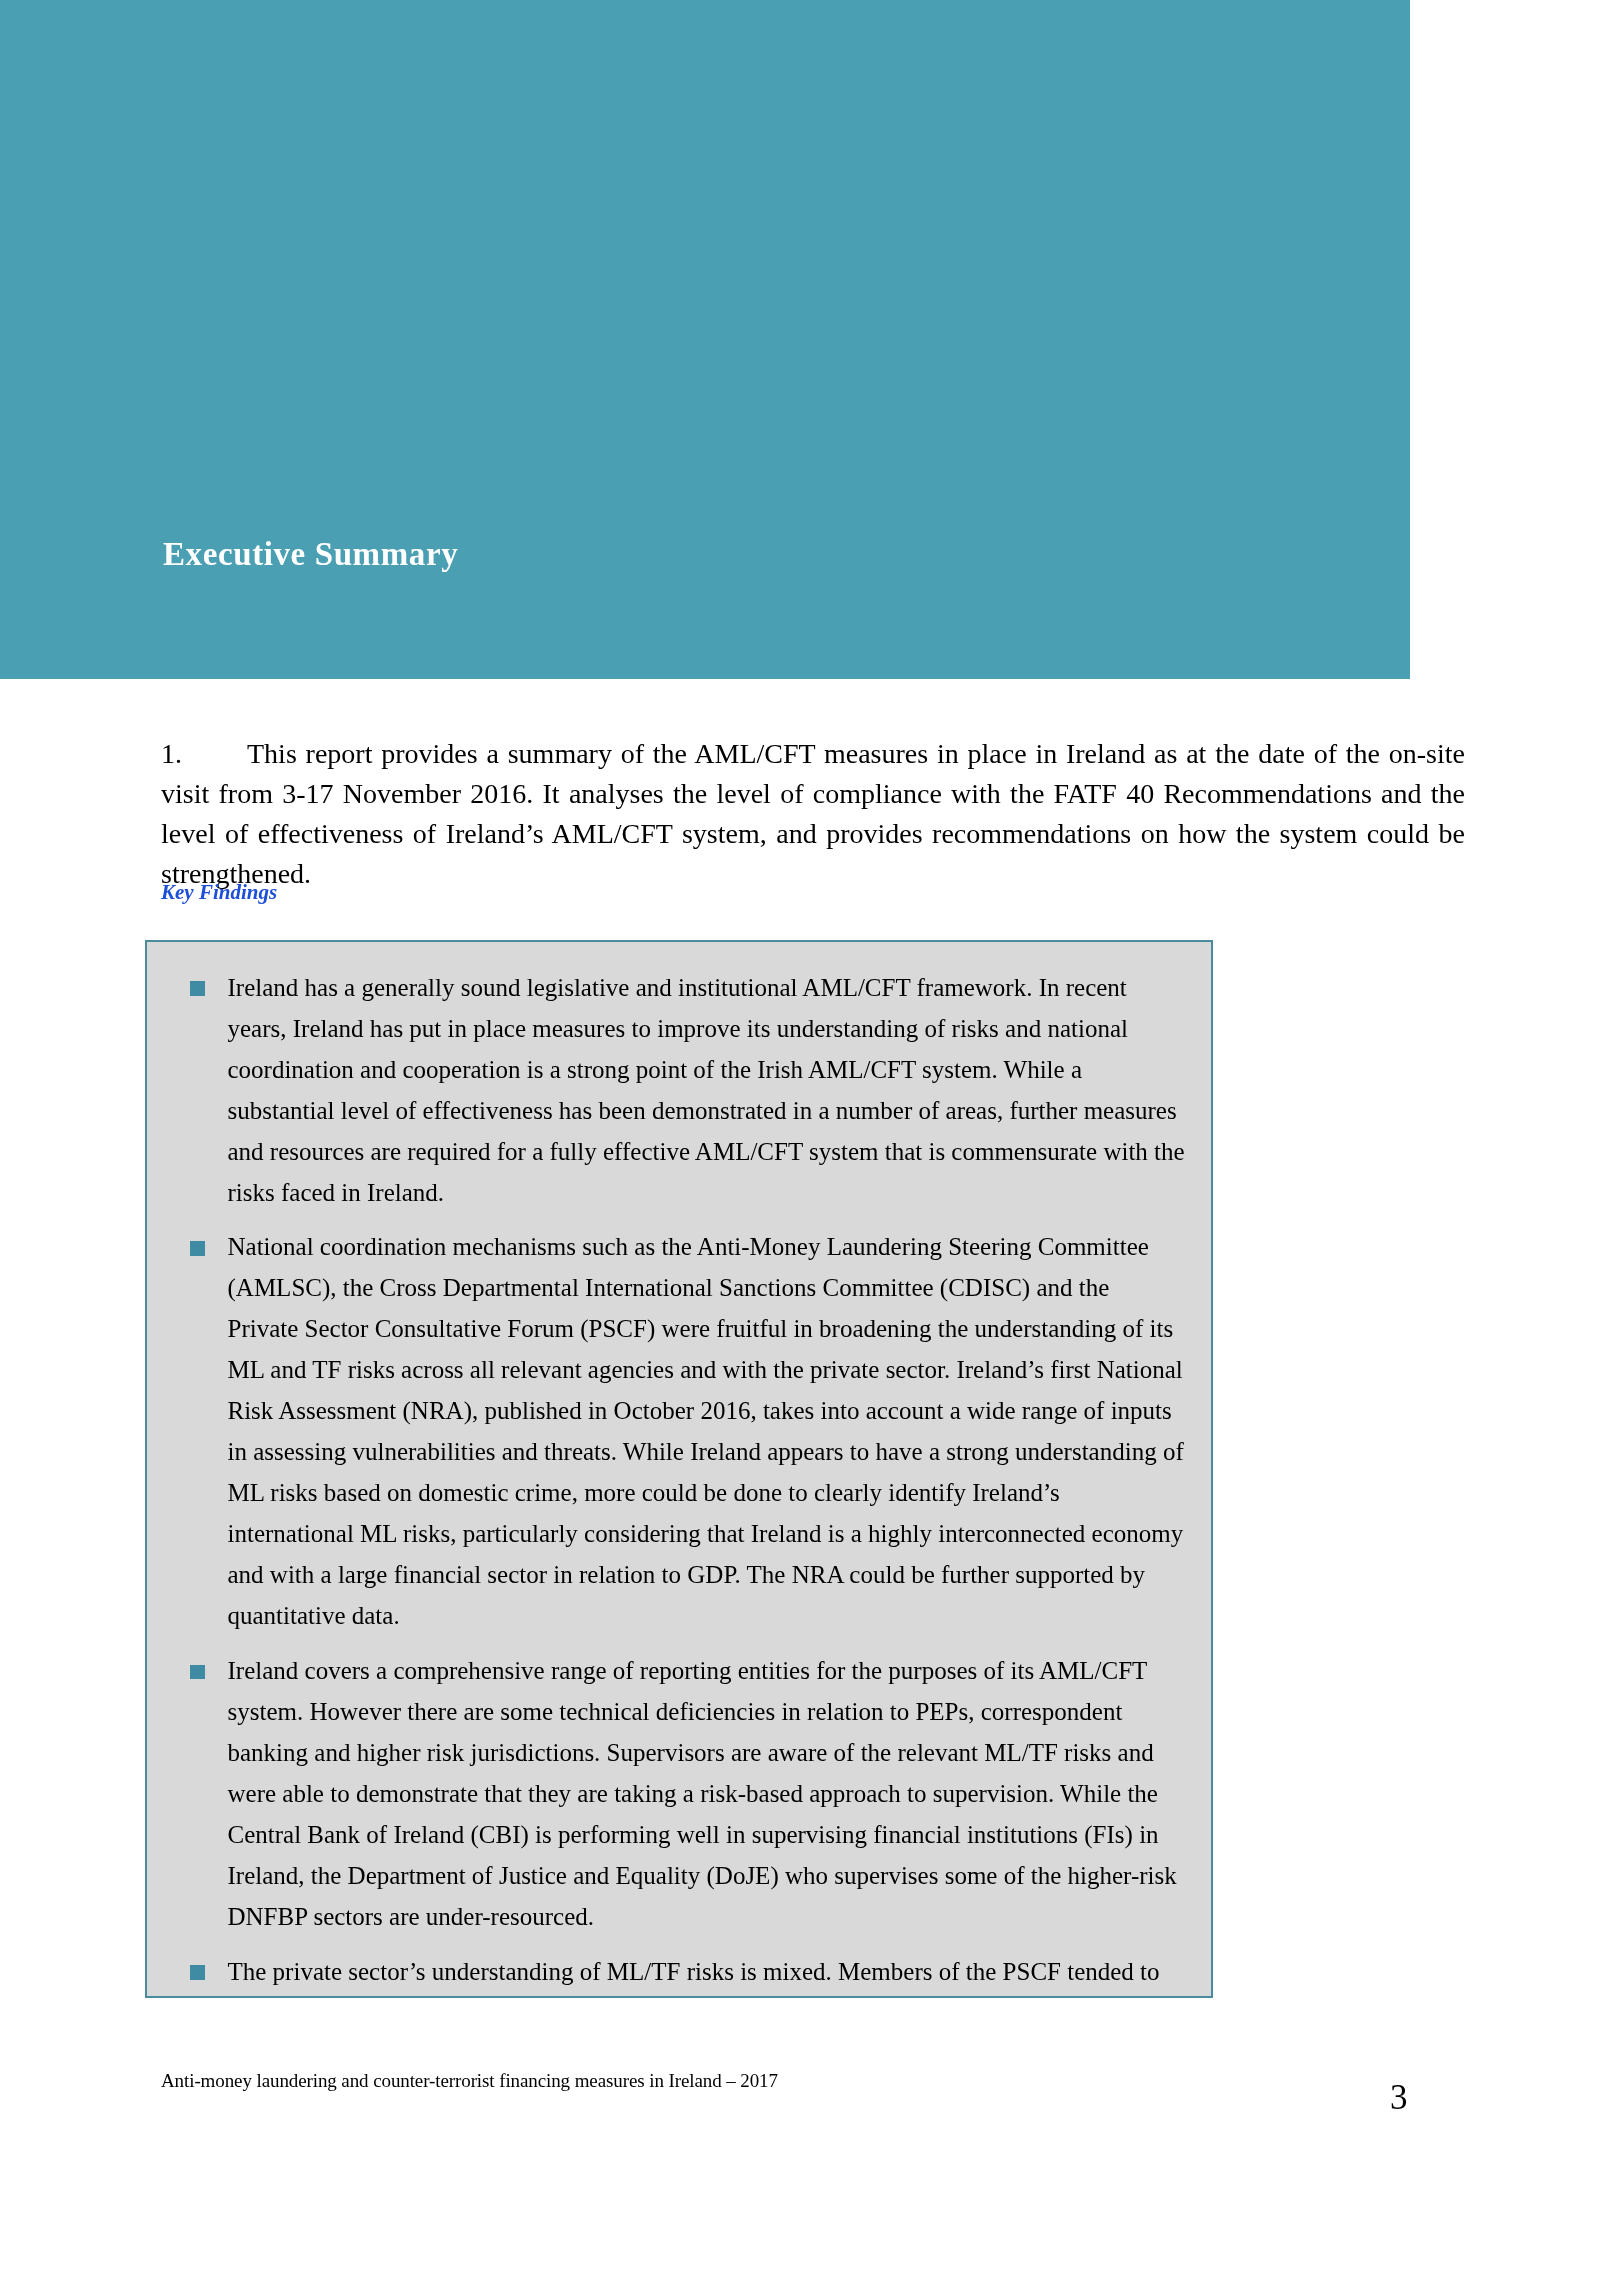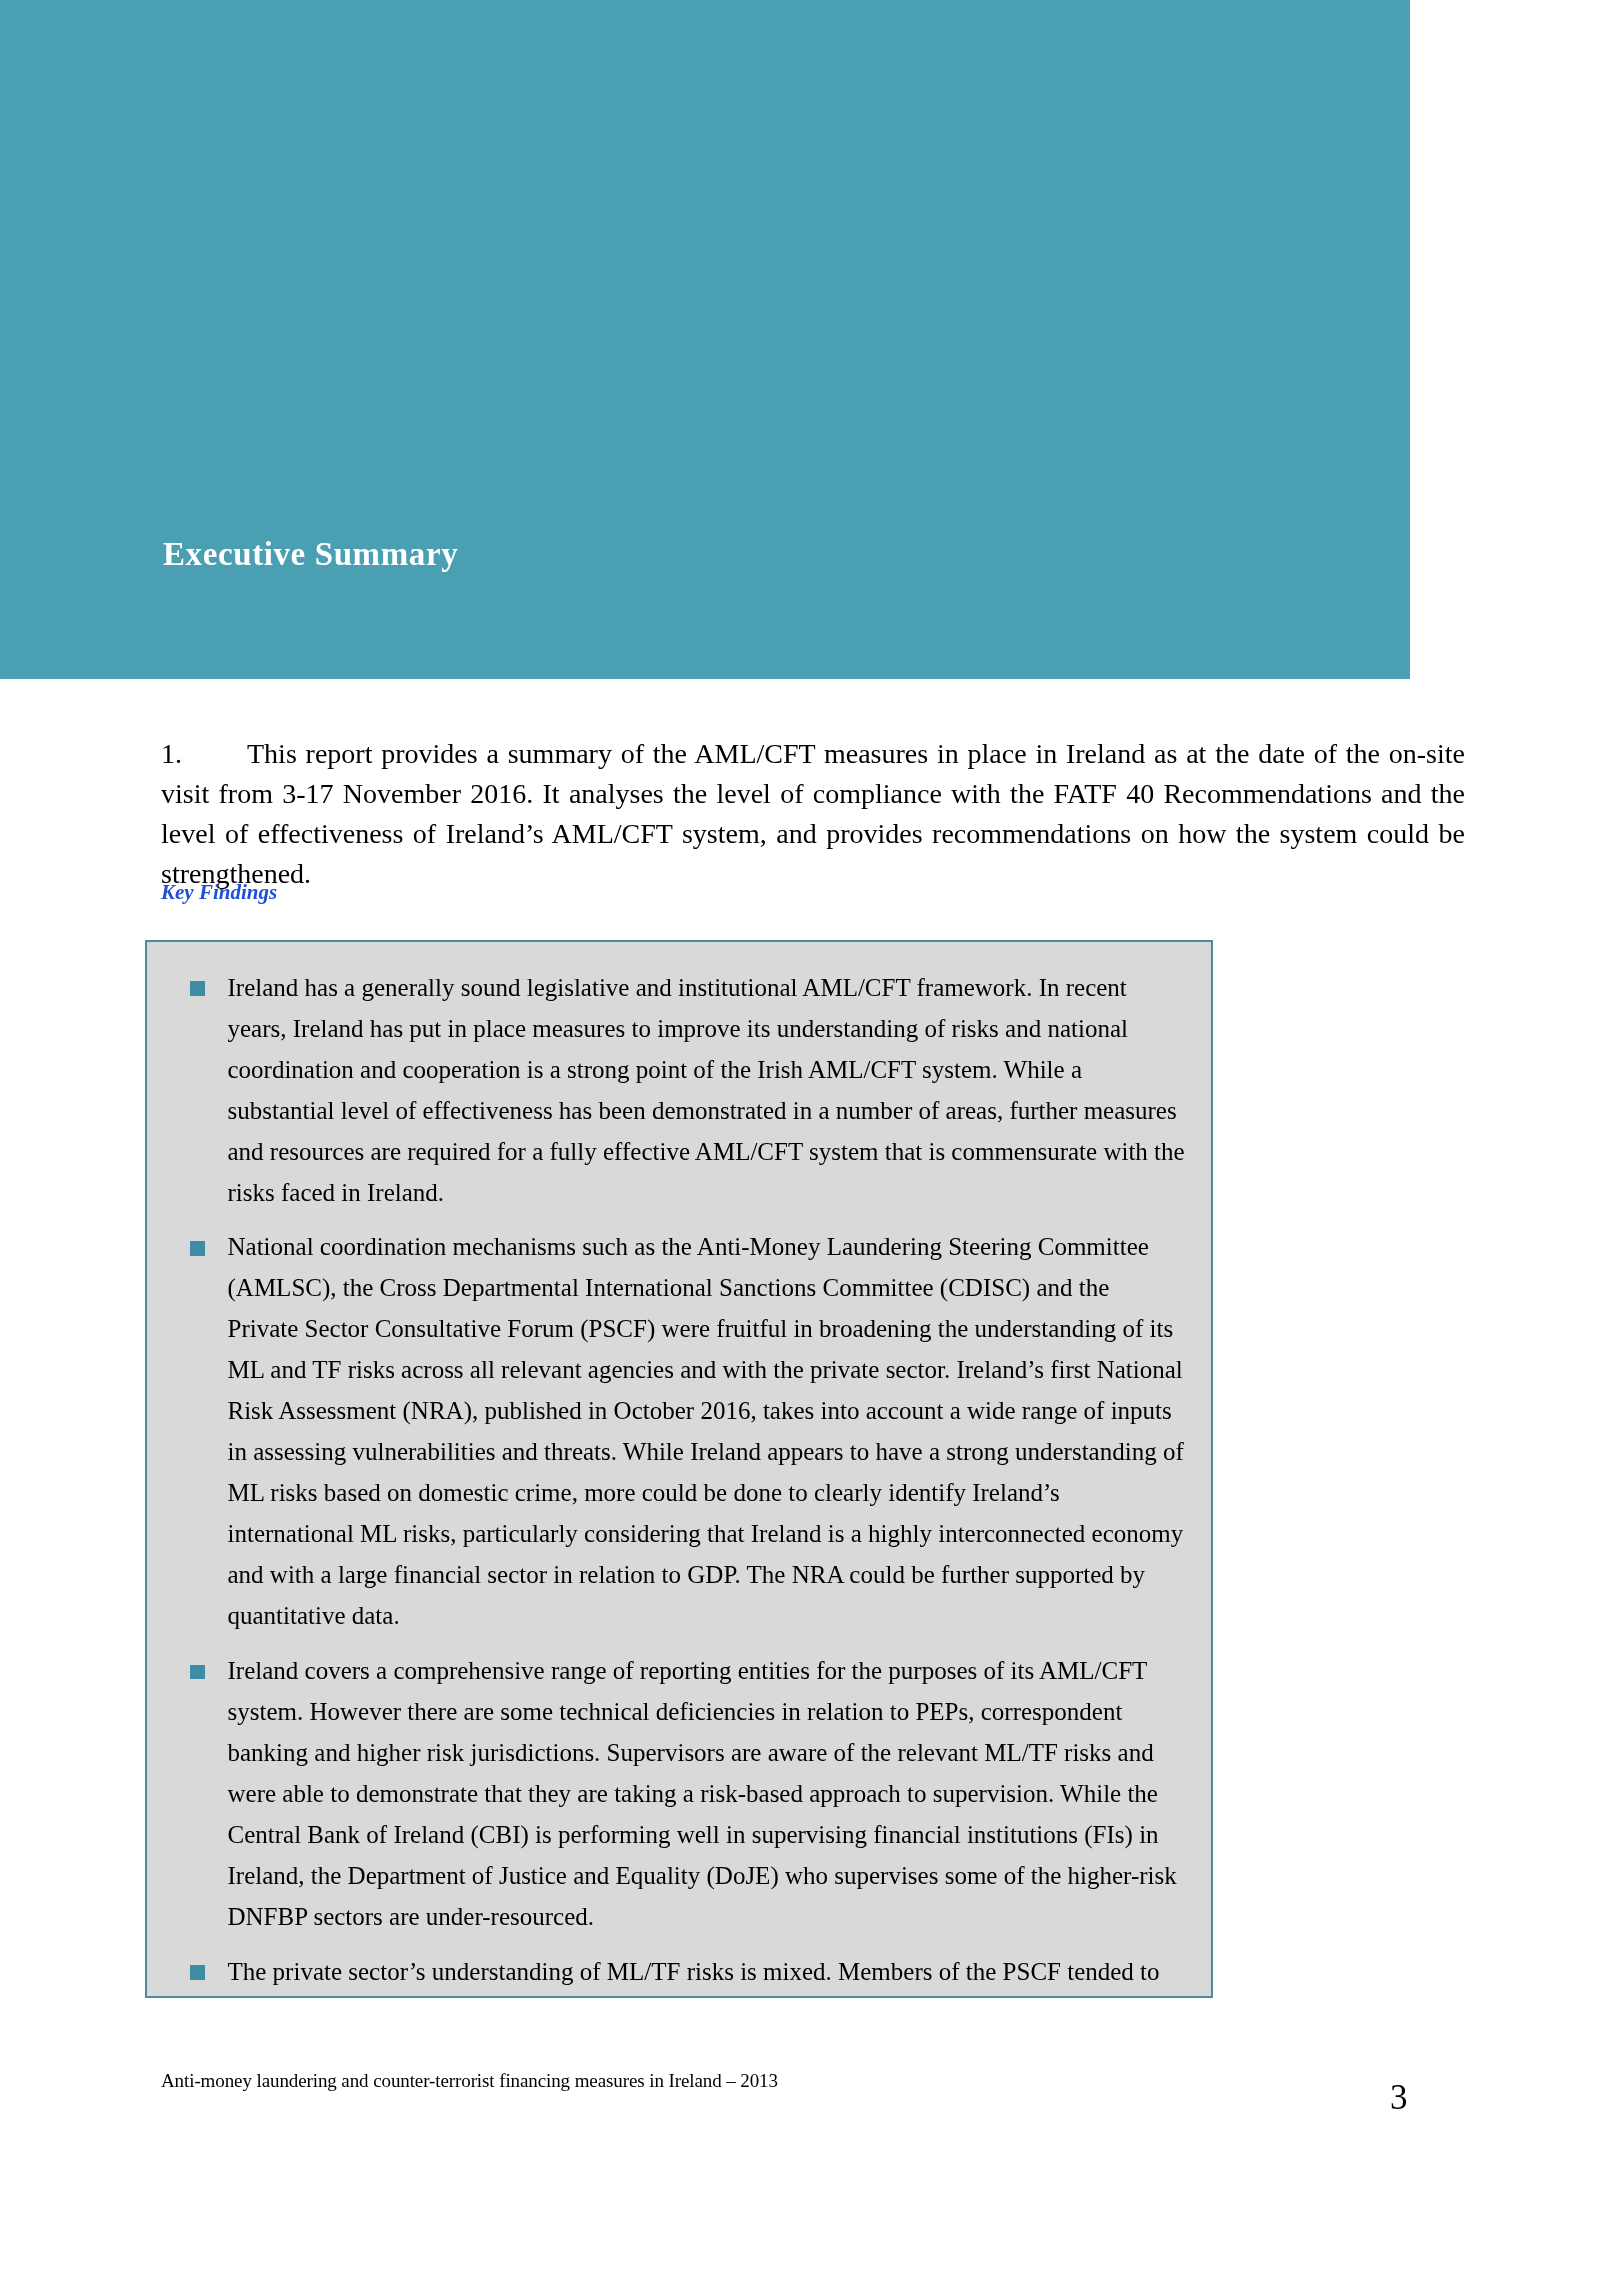--- a/index.html
+++ b/index.html
@@ -166,18 +166,18 @@
         <span>Ireland covers a comprehensive range of reporting entities for the purposes of its AML/CFT system. However there are some technical deficiencies in relation to PEPs, correspondent banking and higher risk jurisdictions. Supervisors are aware of the relevant ML/TF risks and were able to demonstrate that they are taking a risk-based approach to supervision. While the Central Bank of Ireland (CBI) is performing well in supervising financial institutions (FIs) in Ireland, the Department of Justice and Equality (DoJE) who supervises some of the higher-risk DNFBP sectors are under-resourced.</span>
       </li>
       <li class="finding-item">
         <span class="bullet-square"></span>
         <span>The private sector’s understanding of ML/TF risks is mixed. Members of the PSCF tended to have a better understanding of risks and were able to discuss the issues in the NRA, whereas other</span>
       </li>
     </ul>
   </div>
 
   <div class="footer">
-    <div class="footer-text">Anti-money laundering and counter-terrorist financing measures in Ireland – 2013</div>
+    <div class="footer-text">Anti-money laundering and counter-terrorist financing measures in Ireland – 2017</div>
     <div class="footer-pageno">3</div>
   </div>
 
 </div>
 
 
 </body></html>

